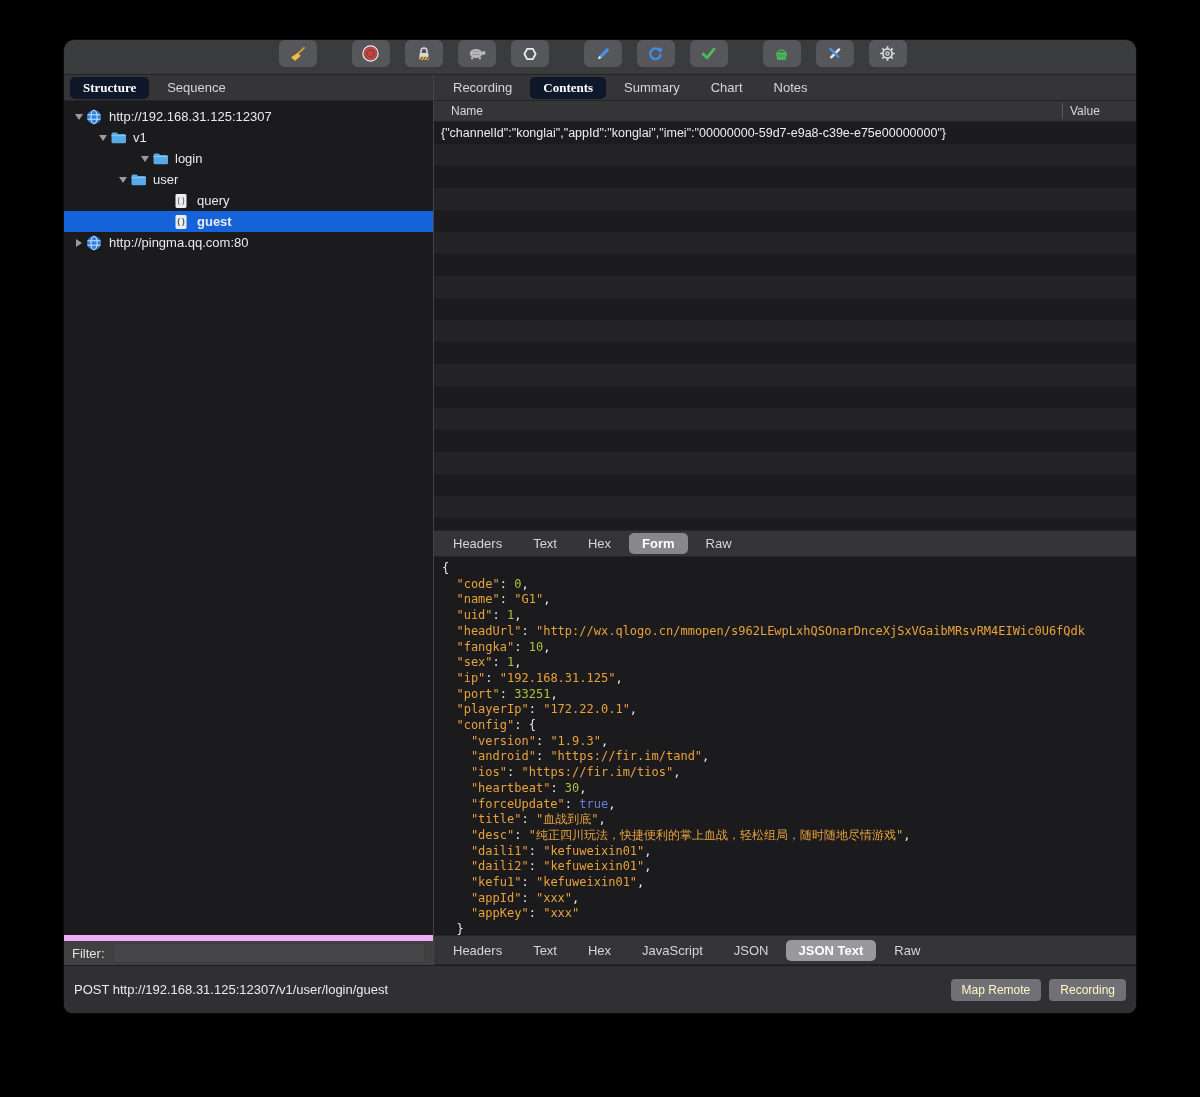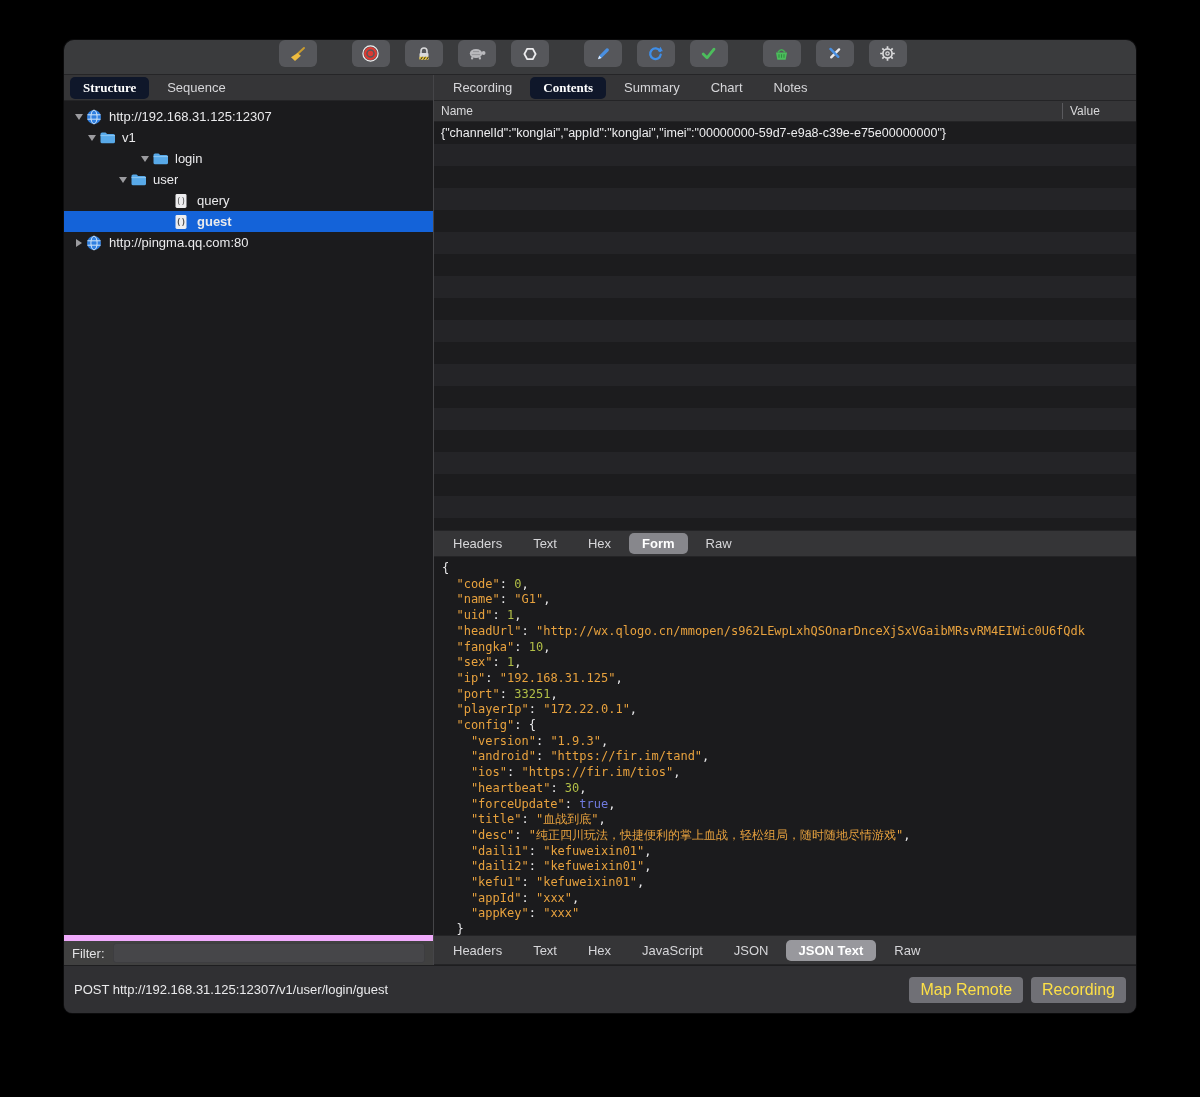--- a/index.html
+++ b/index.html
@@ -42,36 +42,36 @@
   .exp.closed::before { content:""; border-top:4.5px solid transparent; border-bottom:4.5px solid transparent; border-left:6px solid #9b9b9f; }
   .tree-icon { width:18px; min-width:18px; height:16px; margin-right:5px; display:flex; align-items:center; }
   .tree-label { overflow:hidden;text-align:right; }
 
   .filter-bar { height:30px; background:#404040; border-top:6px solid #f0abfc; display:flex; align-items:center; padding:0 8px; gap:8px;justify-content:space-between; }
   .filter-label { color:#e2e2e4; font-size:13px; }
   .filter-input { flex:1; height:20px; background:#464649; border:1px solid #3d3d40; border-radius:3px; color:#eee; font-size:12px; padding:0 5px; outline:none; }
 
   
   .grid-header { height:21px; background:#353537; border-bottom:1px solid #242426; position:relative; display:flex; align-items:center; color:#d8d8da; font-size:12px; }
-  .col-name { padding-left:7px; }
+  .col-name { padding-left:17px; }
   .col-div { position:absolute; left:628px; top:2px; bottom:2px; width:1px; background:#5a5a5e; }
   .col-value { position:absolute; left:636px; }
   .grid-rows { flex:1; min-height:0; background:repeating-linear-gradient(to bottom,#1c1c1e 0 22px,#242427 22px 44px); }
   .grid-row-text { height:22px; line-height:22px; padding-left:7px; color:#ededef; font-size:12.5px; white-space:nowrap; overflow:hidden; }
 
   
   .json-panel { height:378px; background:#1b1b1d; overflow:hidden; padding:4px 0 0 8px;
                 font-family:"DejaVu Sans Mono",monospace; font-size:12px; line-height:15.7px; white-space:pre; }
   .tok-k { color:#e8a23e; } .tok-s { color:#e8a23e; } .tok-n { color:#b2bf47; } .tok-b { color:#6f79dd; } .tok-p { color:#e9e9eb; }
 
   
   .statusbar { height:48px; background:#303033; border-top:1px solid #1e1e20; display:flex; align-items:center; padding:0 10px; }
   .status-text { color:#eaeaec; font-size:13px; }
   .status-buttons { margin-left:auto; display:flex; gap:8px; }
-  .status-btn { background:#707076; color:#fde047; font-size:16px; padding:4px 11px; border-radius:4px; }
+  .status-btn { background:#707076; color:#fef9c3; font-size:12px; padding:4px 11px; border-radius:4px; }
 </style>
 </head>
 <body>
 
 <div class="window">
 
   <div class="chrome">
     <div class="toolbar" id="toolbar">
         <div class="tb-btn">
           <span>
@@ -193,21 +193,21 @@
             <span class="exp open"></span>
             <span class="tree-icon">
               <svg width="16" height="16" viewBox="0 0 16 16">
                 <circle cx="8" cy="8" r="7" fill="#2f7fe0"></circle>
                 <ellipse cx="8" cy="8" rx="3.1" ry="6.9" fill="none" stroke="#cfe4f8" stroke-width="1"></ellipse>
                 <path d="M1.4 5.8 h13.2 M1.4 10.2 h13.2" stroke="#cfe4f8" stroke-width="1" fill="none"></path>
               </svg>
             </span>
             <span class="tree-label">http://192.168.31.125:12307</span>
           </div>
-          <div class="tree-row" style="padding-left: 21px;">
+          <div class="tree-row" style="padding-left: 32px;">
             <span class="exp open"></span>
             <span class="tree-icon">
               <svg width="17" height="15" viewBox="0 0 17 15">
                 <path d="M1.5 4 q0-1.6 1.6-1.6 h3.4 l1.7 1.7 h6.2 q1.6 0 1.6 1.6 v6 q0 1.5-1.6 1.5 h-11.3 q-1.6 0-1.6-1.5 z" fill="#58a9e8"></path>
                 <path d="M1.5 5.6 h14.5" stroke="#8cc6f2" stroke-width="1"></path>
               </svg>
             </span>
             <span class="tree-label">v1</span>
           </div>
           <div class="tree-row" style="padding-left: 74px;">

